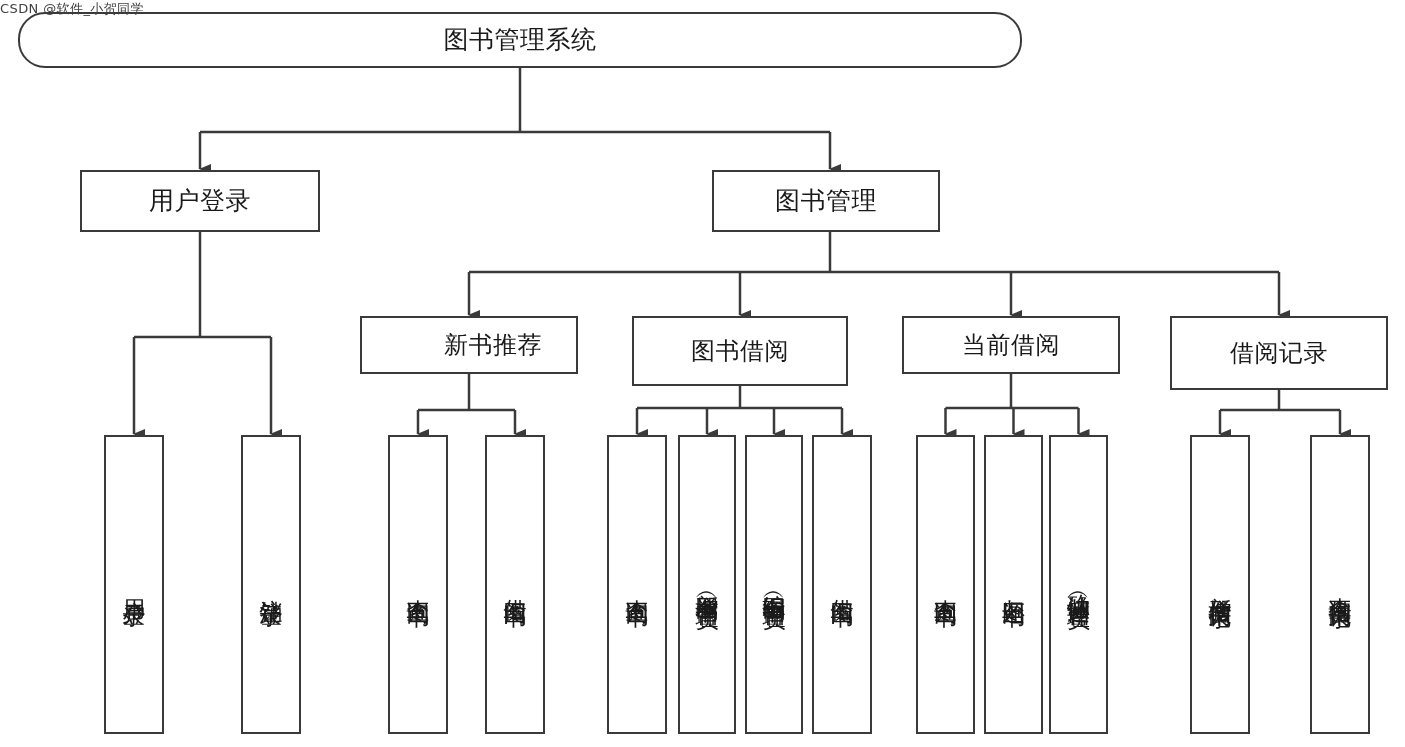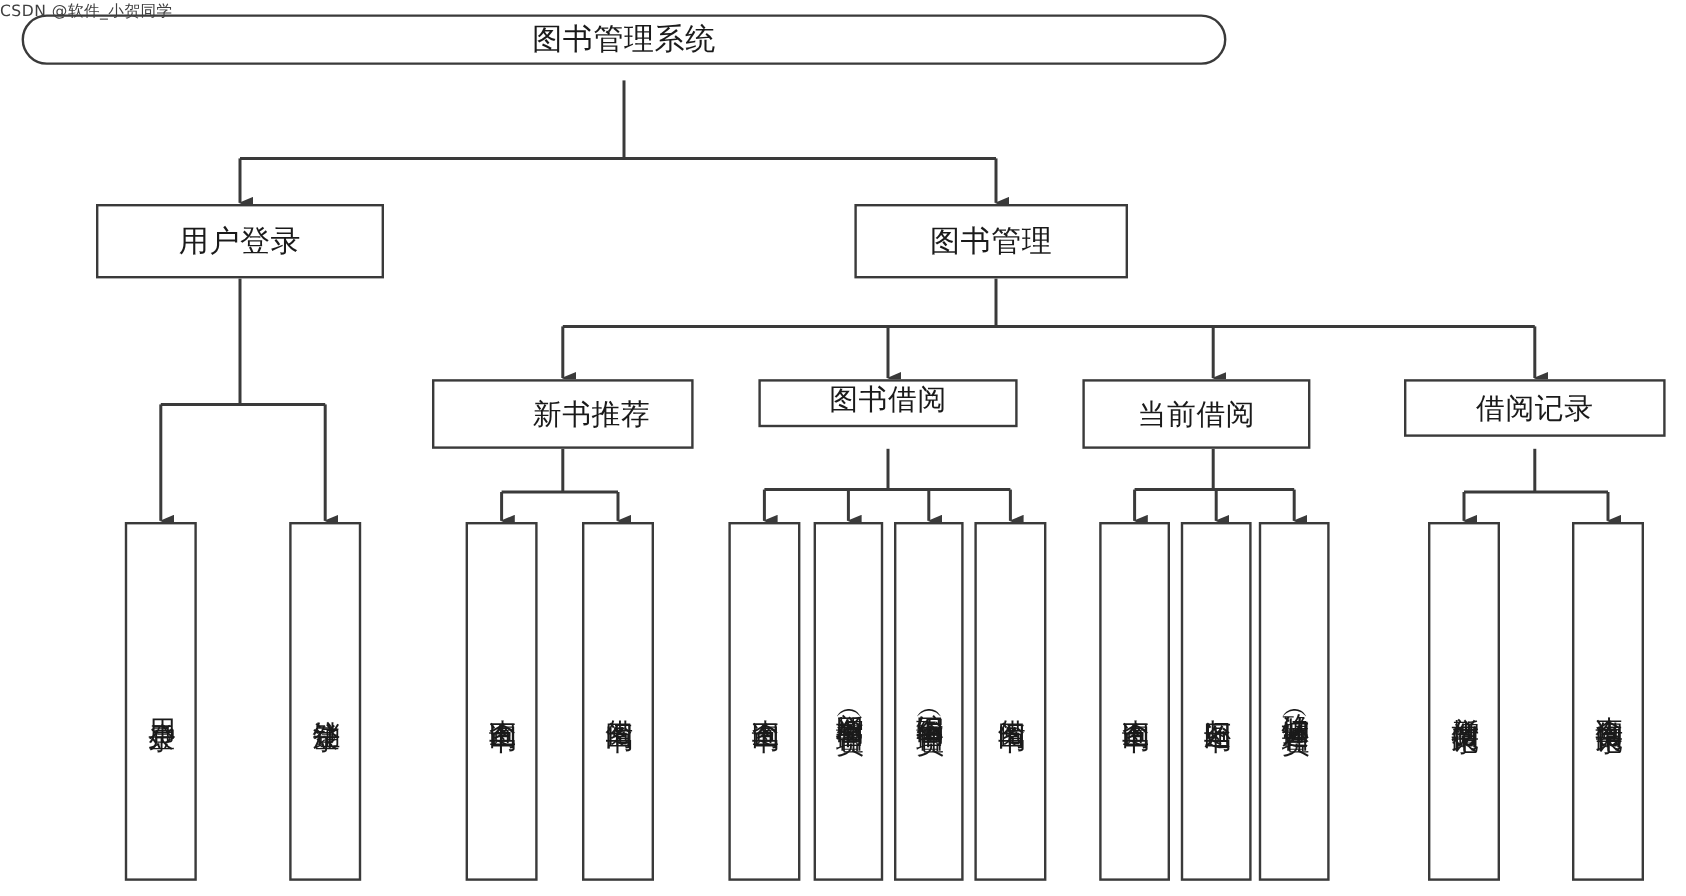--- a/index.html
+++ b/index.html
@@ -109,39 +109,39 @@
         <line x1="1013.5" y1="408" x2="1013.5" y2="434" stroke="#3a3a3a" stroke-width="2.5" marker-end="url(#arrow)"></line>
         <line x1="1078.5" y1="408" x2="1078.5" y2="434" stroke="#3a3a3a" stroke-width="2.5" marker-end="url(#arrow)"></line>
         <line x1="1279" y1="374" x2="1279" y2="410" stroke="#3a3a3a" stroke-width="2.5"></line>
         <line x1="1220" y1="410" x2="1340" y2="410" stroke="#3a3a3a" stroke-width="2.5"></line>
         <line x1="1220" y1="410" x2="1220" y2="434" stroke="#3a3a3a" stroke-width="2.5" marker-end="url(#arrow)"></line>
         <line x1="1340" y1="410" x2="1340" y2="434" stroke="#3a3a3a" stroke-width="2.5" marker-end="url(#arrow)"></line>
       </g>
   </svg>
 
   <div id="node-layer">
-      <div class="node horizontal level-0" style="left: 18px; top: 12px; width: 1004px; height: 42px; border-radius: 27px;">
+      <div class="node horizontal level-0" style="left: 18px; top: 12px; width: 1004px; height: 56px; border-radius: 27px;">
         <span class="label">图书管理系统</span>
       </div>
       <div class="node horizontal level-1" style="left: 80px; top: 170px; width: 240px; height: 62px;">
         <span class="label">用户登录</span>
       </div>
       <div class="node horizontal level-1" style="left: 712px; top: 170px; width: 228px; height: 62px;">
         <span class="label">图书管理</span>
       </div>
       <div class="node horizontal level-2" style="left: 360px; top: 316px; width: 218px; height: 58px; padding-left: 48px;">
         <span class="label">新书推荐</span>
       </div>
-      <div class="node horizontal level-2" style="left: 632px; top: 316px; width: 216px; height: 40px; font-family: Liberation Mono, monospace;">
+      <div class="node horizontal level-2" style="left: 632px; top: 316px; width: 216px; height: 70px;">
         <span class="label">图书借阅</span>
       </div>
-      <div class="node horizontal level-2" style="left: 902px; top: 316px; width: 190px; height: 58px;">
+      <div class="node horizontal level-2" style="left: 902px; top: 316px; width: 218px; height: 58px;">
         <span class="label">当前借阅</span>
       </div>
-      <div class="node horizontal level-2" style="left: 1170px; top: 316px; width: 218px; height: 48px;">
+      <div class="node horizontal level-2" style="left: 1170px; top: 316px; width: 218px; height: 74px;">
         <span class="label">借阅记录</span>
       </div>
       <div class="node vertical level-3" style="left: 104px; top: 435px; width: 60px; height: 299px;">
         <span class="label">用户登录</span>
       </div>
       <div class="node vertical level-3" style="left: 241px; top: 435px; width: 60px; height: 299px;">
         <span class="label">注销登录</span>
       </div>
       <div class="node vertical level-3" style="left: 388px; top: 435px; width: 60px; height: 299px;">
         <span class="label">查询图书</span>

